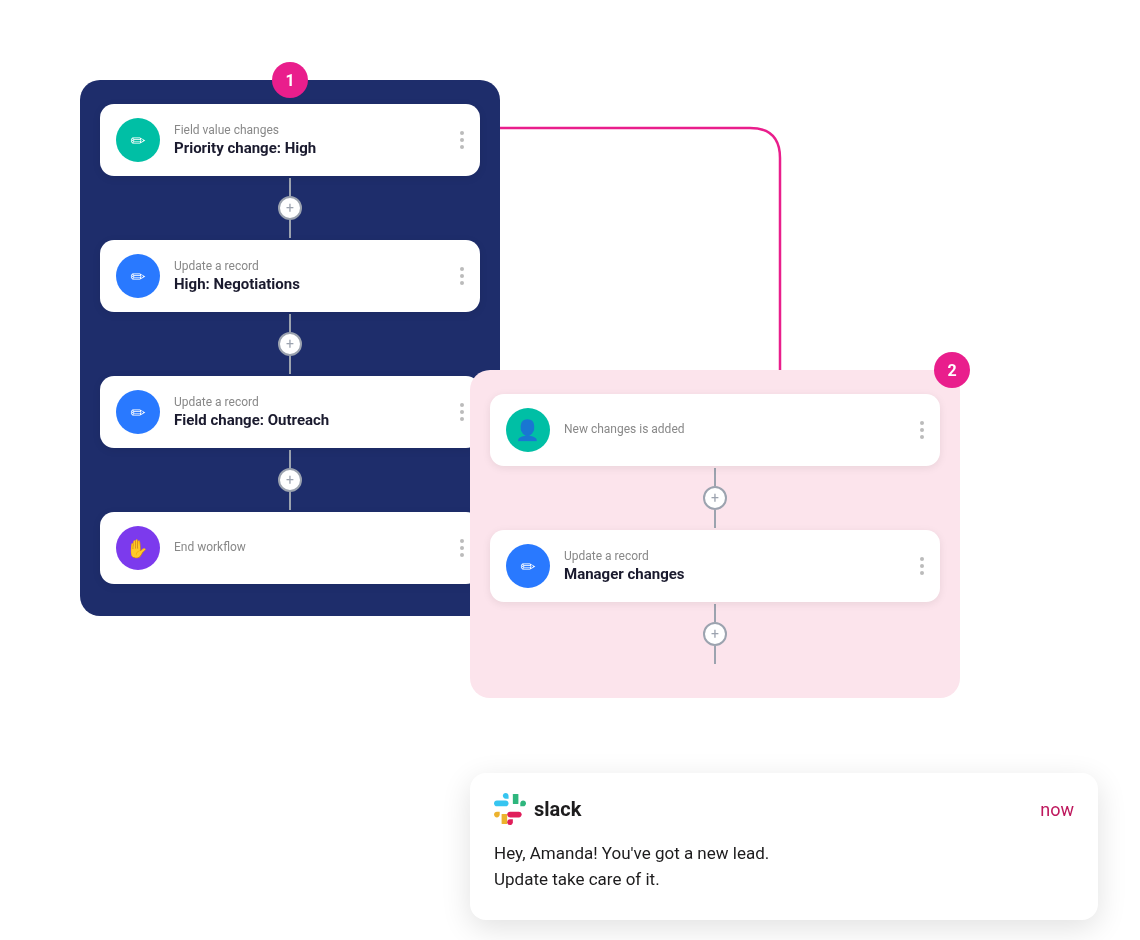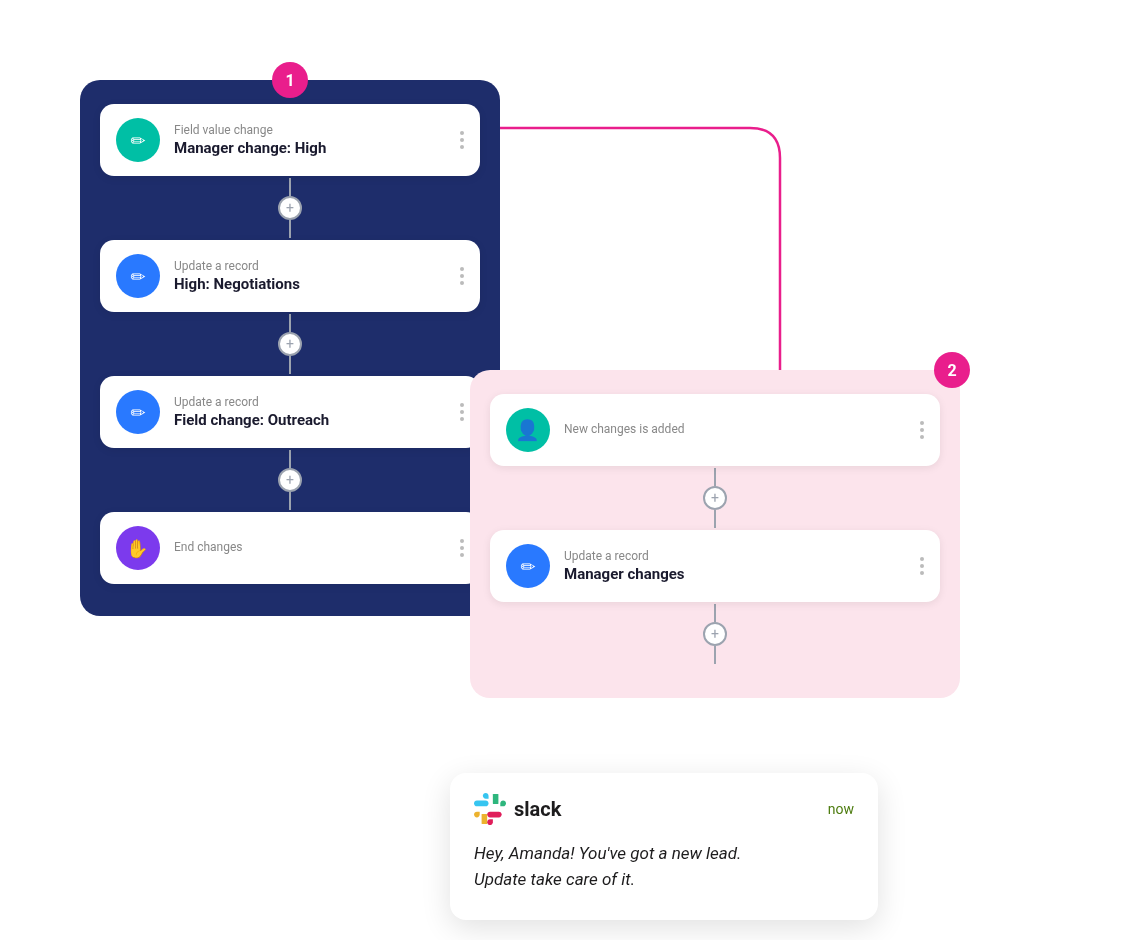--- a/index.html
+++ b/index.html
@@ -172,22 +172,22 @@
       left: auto;
       right: -10px;
       top: -18px;
       transform: none;
     }
 
     
     .slack-card {
       position: absolute;
       bottom: 0;
-      left: 370px;
-      width: 428px;
+      left: 390px;
+      width: 628px;
       background: #fff;
       border-radius: 16px;
       padding: 20px 24px 28px;
       box-shadow: 0 8px 30px rgba(0,0,0,0.12);
       z-index: 5;
     }
 
     .slack-header {
       display: flex;
       align-items: center;
@@ -206,48 +206,47 @@
       height: 32px;
     }
 
     .slack-name {
       font-size: 20px;
       font-weight: 700;
       color: #1d1c1d;
     }
 
     .slack-time {
-      font-size: 14px;
-      color: #4d7c0f;
+      font-size: 18px;
+      color: #be185d;
     }
 
     .slack-message {
       font-size: 17px;
       color: #1d1c1d;
       line-height: 1.5;
-      font-style: italic;
     }
   </style>
 </head>
 <body>
 
 <div class="scene">
 
   <svg class="curved-connector" viewBox="0 0 370 400" fill="none" xmlns="http://www.w3.org/2000/svg">
     <path d="M 0 30 H 280 Q 310 30 310 60 V 340 Q 310 370 280 370 H 100" stroke="#e91e8c" stroke-width="2.5" fill="none" stroke-linecap="round"></path>
   </svg>
 
   <div class="left-panel">
     <div class="step-badge">1</div>
 
     <div class="workflow-card">
       <div class="card-icon teal">✏</div>
       <div class="card-text">
-        <div class="card-label">Field value change</div>
-        <div class="card-title">Manager change: High</div>
+        <div class="card-label">Field value changes</div>
+        <div class="card-title">Priority change: High</div>
       </div>
       <div class="card-menu">
         <span></span>
           <span></span>
           <span></span>
       </div>
     </div>
 
     <div class="connector">
       <div class="connector-line"></div>
@@ -289,21 +288,21 @@
 
     <div class="connector">
       <div class="connector-line"></div>
       <div class="connector-plus">+</div>
       <div class="connector-line-bottom"></div>
     </div>
 
     <div class="workflow-card">
       <div class="card-icon purple">✋</div>
       <div class="card-text">
-        <div class="card-label">End changes</div>
+        <div class="card-label">End workflow</div>
       </div>
       <div class="card-menu">
         <span></span>
           <span></span>
           <span></span>
       </div>
     </div>
   </div>
 
   <div class="right-panel">

